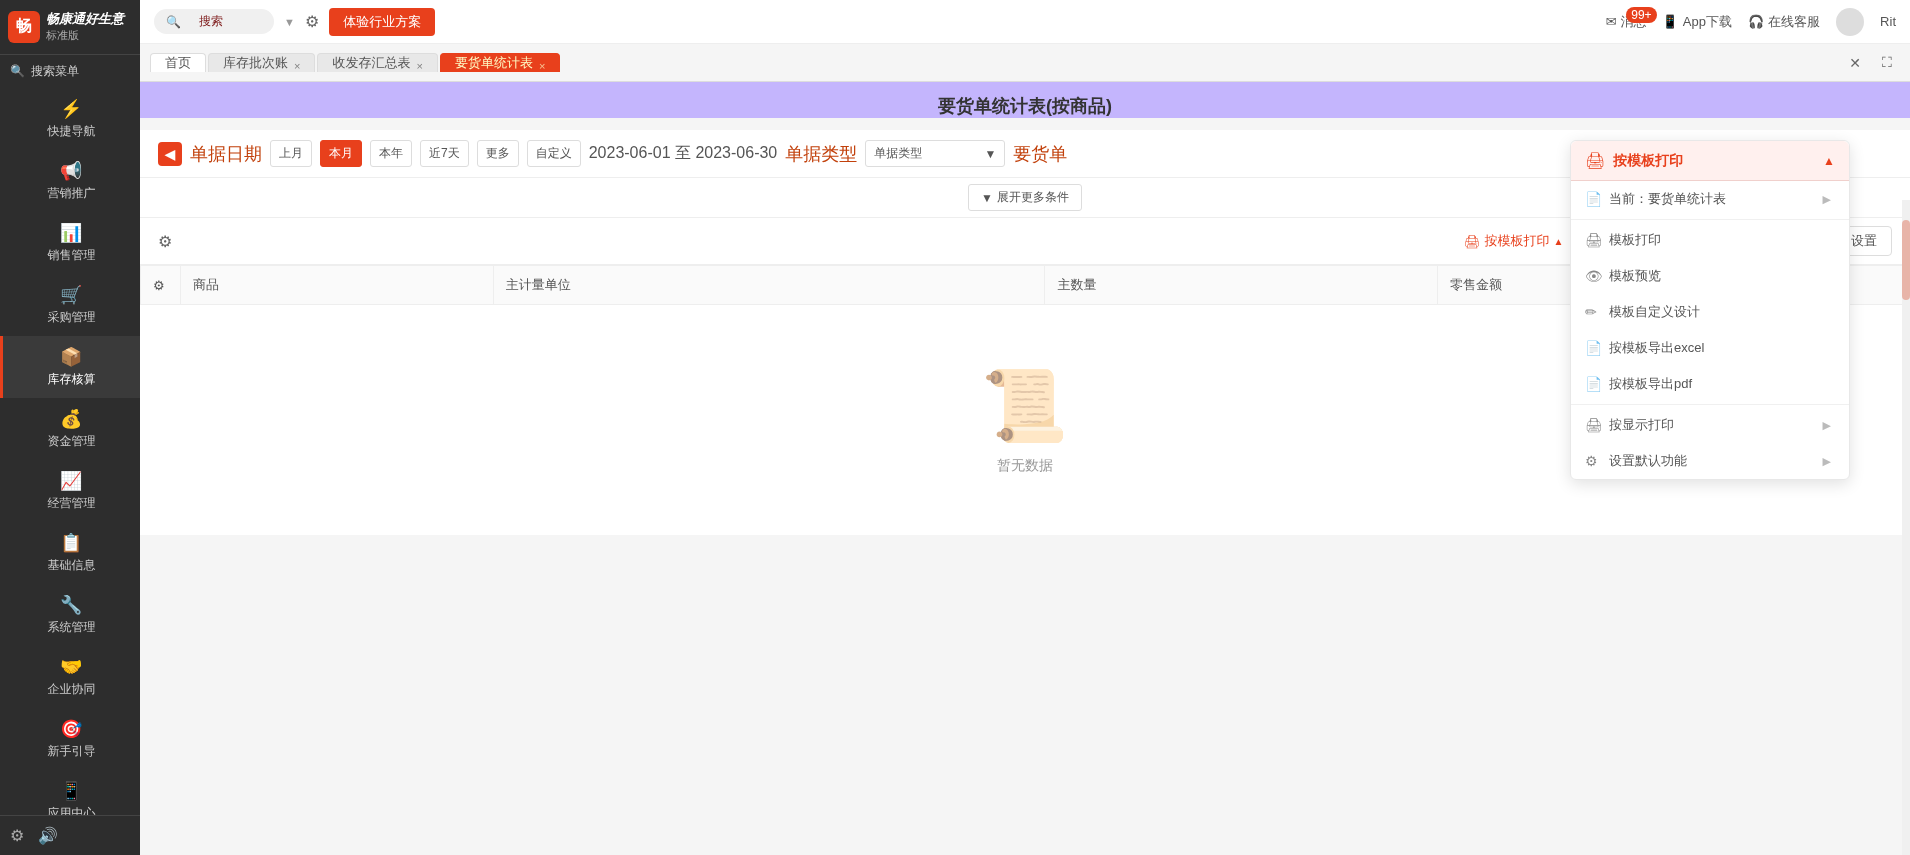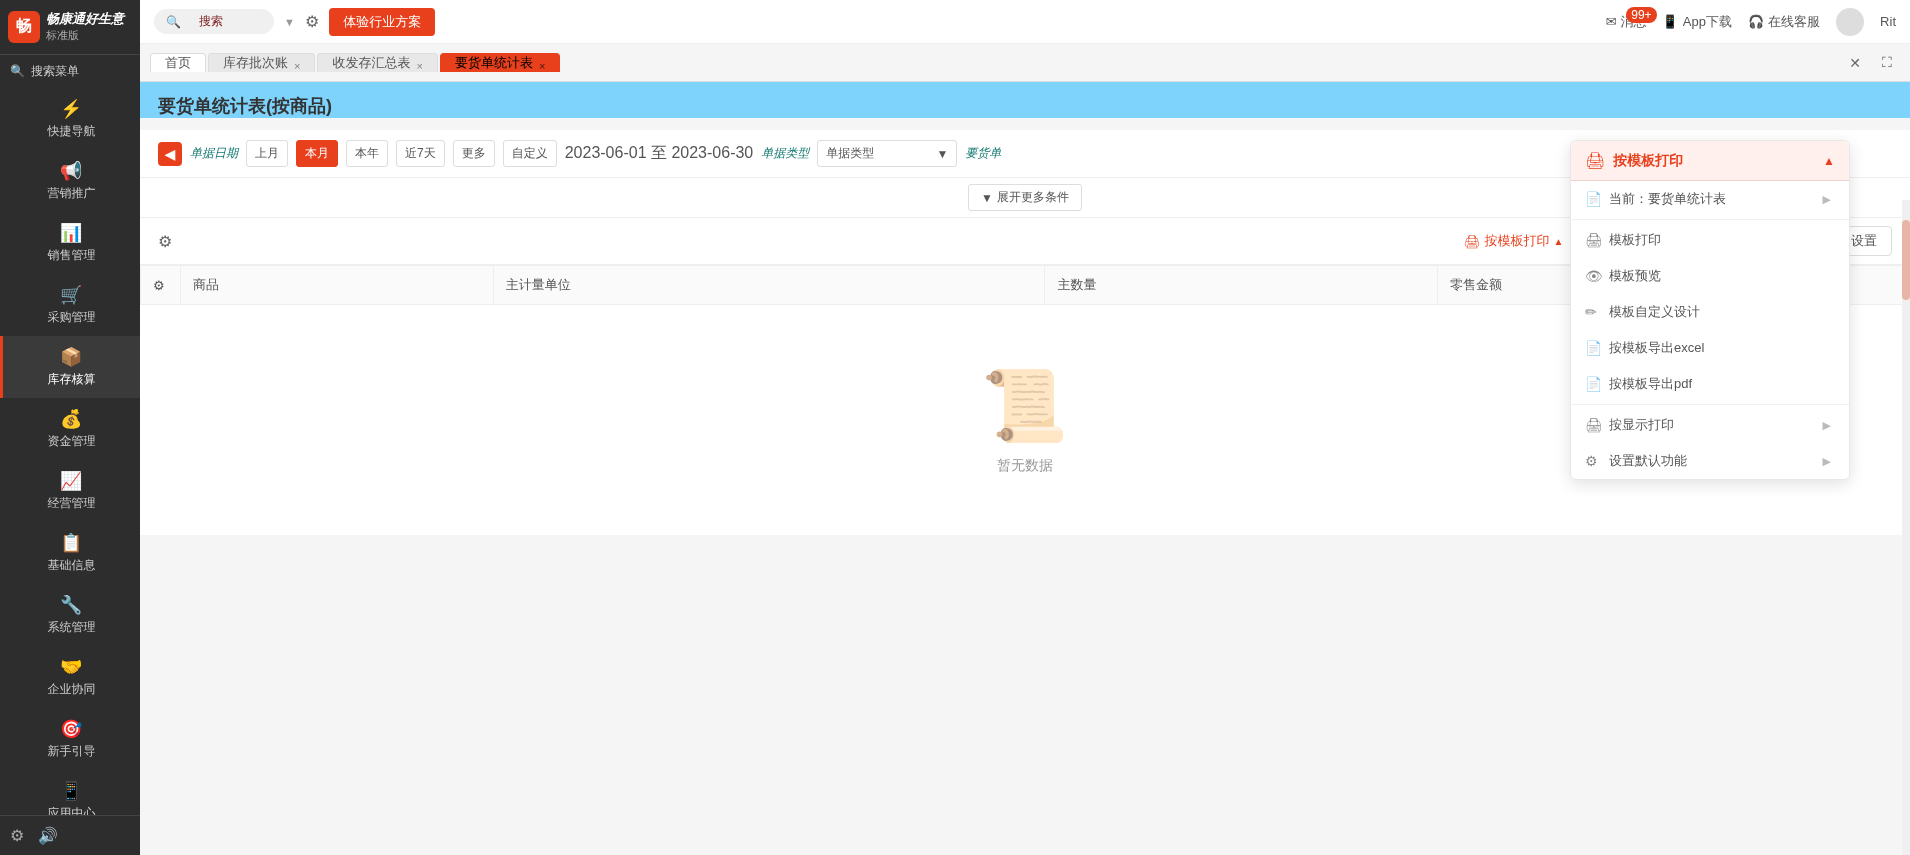--- a/index.html
+++ b/index.html
@@ -169,21 +169,21 @@
       border-radius: 4px 4px 0 0;
       display: flex;
       align-items: flex-end;
       gap: 6px;
       background: #e8e8e8;
       border: 1px solid #ddd;
       border-bottom: none;
     }
     .tab.active {
       background: #e8401c;
-      color: #000000;
+      color: #fef9c3;
       border-color: #e8401c;
     }
     .tab.home { background: white; border-color: #ddd; }
     .tab-close { font-size: 11px; cursor: pointer; opacity: 0.7; }
     .tabs-bar-right {
       margin-left: auto;
       display: flex;
       align-items: center;
       gap: 6px;
     }
@@ -201,22 +201,23 @@
 
     
     .content {
       flex: 1;
       overflow: auto;
       background: #f5f5f5;
       padding: 0;
       position: relative;
     }
     .page-header {
-      background: #7dd3fc;
-      padding: 12px 18px 0;
+      background: #c4b5fd;
+      padding: 12px 34px 0;
+      text-align: center;
     }
     .page-title {
       font-size: 18px;
       font-weight: bold;
       color: #333;
       margin-bottom: 12px;
     }
 
     
     .filter-bar {
@@ -234,21 +235,21 @@
       border: none;
       border-radius: 4px;
       width: 24px;
       height: 24px;
       cursor: pointer;
       display: flex;
       align-items: center;
       justify-content: center;
       font-size: 14px;
     }
-    .filter-label { color: #0f766e; font-size: 12px; font-style: italic; }
+    .filter-label { color: #c2410c; font-size: 18px; }
     .date-btn {
       padding: 4px 8px;
       font-size: 12px;
       border: 1px solid #ddd;
       background: white;
       border-radius: 3px;
       cursor: pointer;
       color: #555;
     }
     .date-btn.active {

